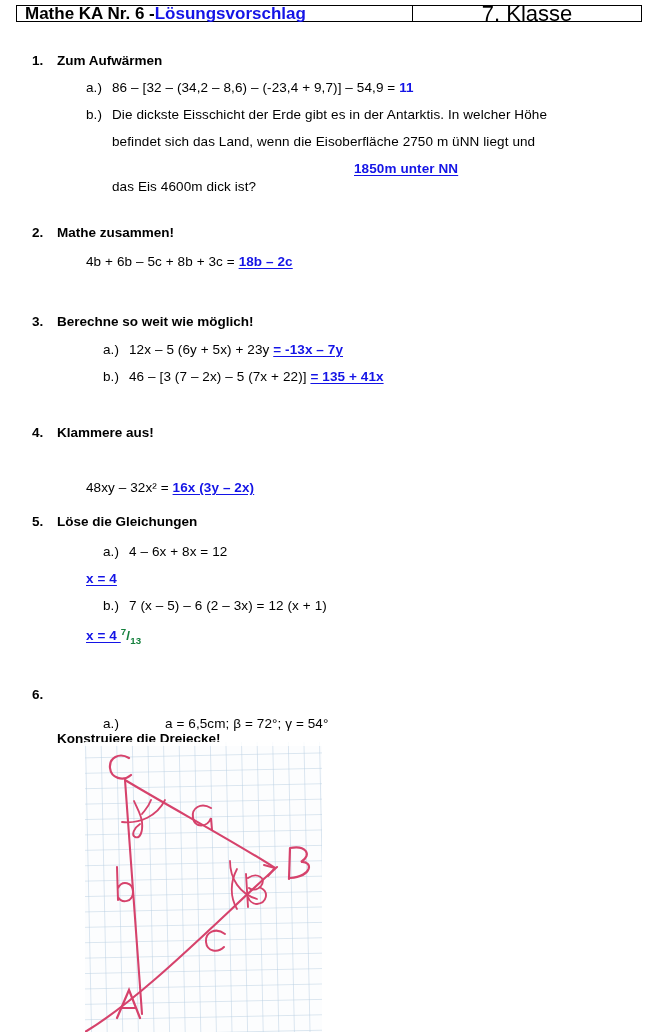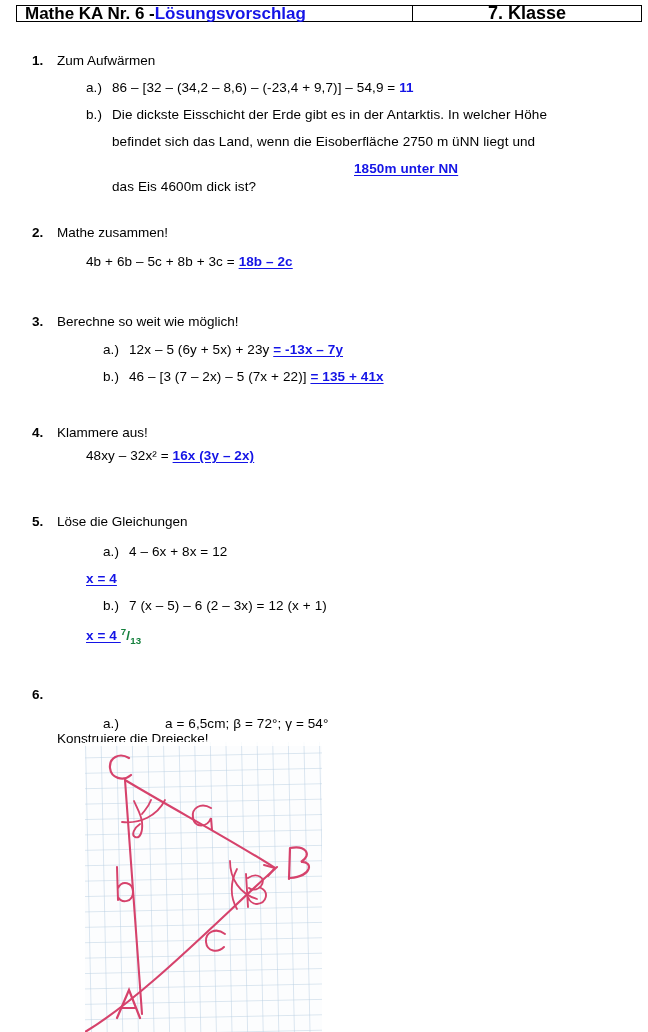--- a/index.html
+++ b/index.html
@@ -38,36 +38,36 @@
     font-size: 17px;
     font-weight: bold;
     white-space: nowrap;
   }
   .header-cell-right {
     flex: 1;
     box-sizing: border-box;
     display: flex;
     align-items: center;
     justify-content: center;
-    font-size: 18px;
-    font-weight: bold;
+    font-size: 22px;
+    font-weight: normal;
   }
   .hdr-blue { color: #1414e6; }
 
   
   .sheet {
     position: absolute;
     left: 0;
     top: 0;
     width: 648px;
   }
   .ex-title {
     position: absolute;
     font-size: 13.5px;
-    font-weight: normal;
+    font-weight: bold;
     white-space: nowrap;
   }
   .ex-num {
     position: absolute;
     font-size: 13.5px;
     font-weight: bold;
   }
   .line {
     position: absolute;
     font-size: 13.5px;
@@ -148,21 +148,21 @@
 
   <div class="line" style="left:103px; top:342px;">a.)</div>
   <div class="line" style="left:129px; top:342px;"><span>12x – 5 (6y + 5x) + 23y </span><span class="ans">= -13x – 7y</span></div>
 
   <div class="line" style="left:103px; top:369px;">b.)</div>
   <div class="line" style="left:129px; top:369px;"><span>46 – [3 (7 – 2x) – 5 (7x + 22)] </span><span class="ans">= 135 + 41x</span></div>
 
   <div class="ex-num" style="left:32px; top:425px;">4.</div>
   <div class="ex-title" style="left:57px; top:425px;">Klammere aus!</div>
 
-  <div class="line" style="left:86px; top:448px;"><span>48xy – 32x² = </span><span class="ans">16x (3y – 2x)</span></div>
+  <div class="line" style="left:86px; top:480px;"><span>48xy – 32x² = </span><span class="ans">16x (3y – 2x)</span></div>
 
   <div class="ex-num" style="left:32px; top:514px;">5.</div>
   <div class="ex-title" style="left:57px; top:514px;">Löse die Gleichungen</div>
 
   <div class="line" style="left:103px; top:544px;">a.)</div>
   <div class="line" style="left:129px; top:544px;">4 – 6x + 8x = 12</div>
   <div class="line ans" style="left:86px; top:571px;">x = 4</div>
 
   <div class="line" style="left:103px; top:598px;">b.)</div>
   <div class="line" style="left:129px; top:598px;">7 (x – 5) – 6 (2 – 3x) = 12 (x + 1)</div>

